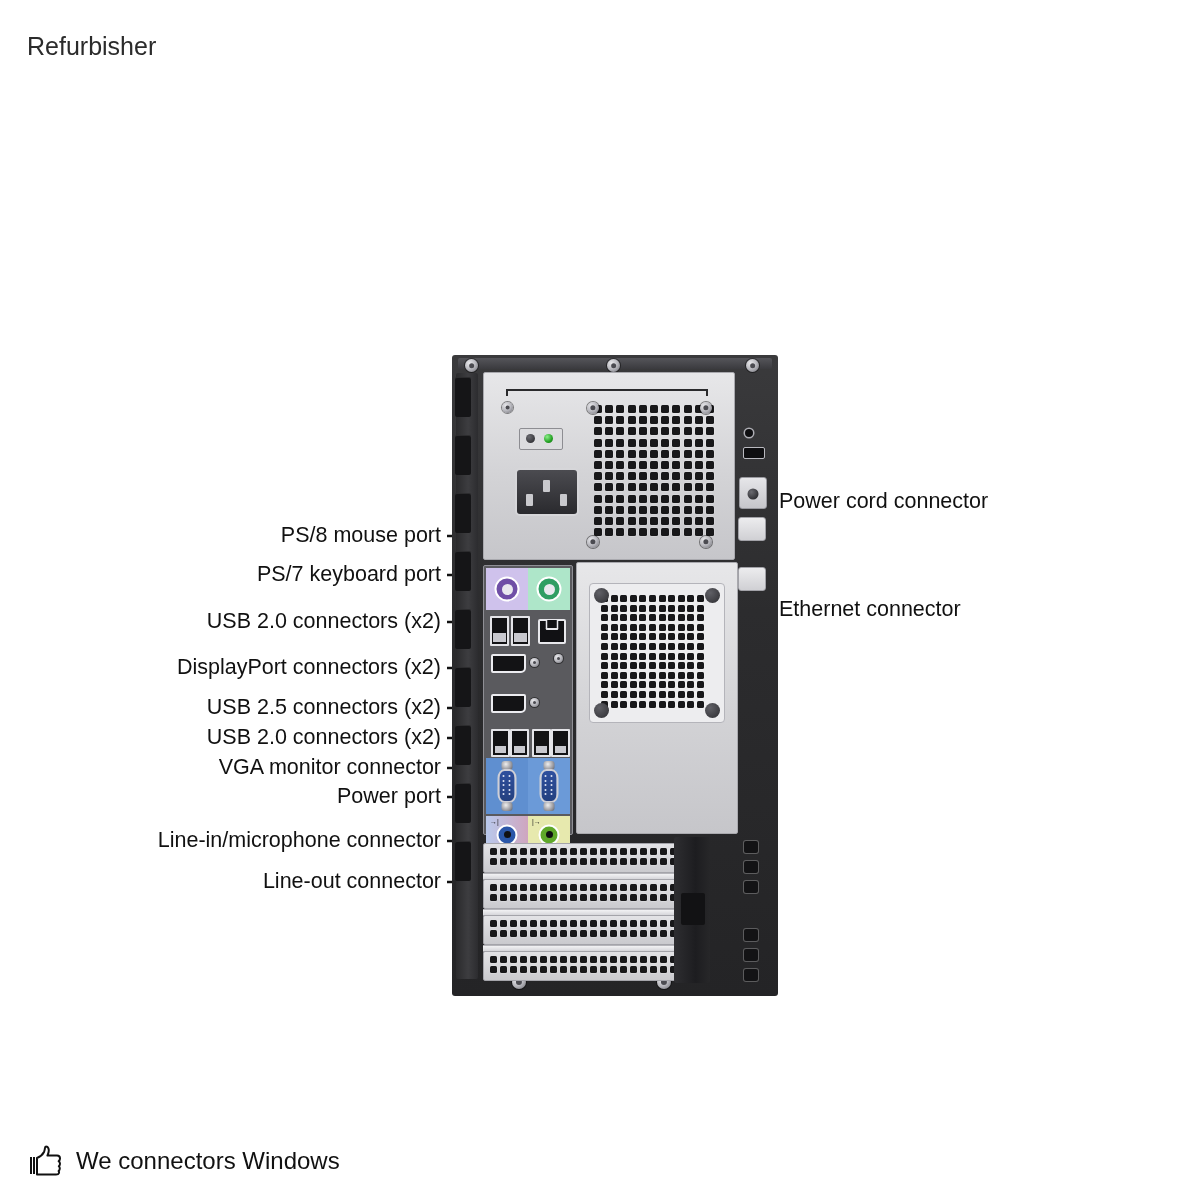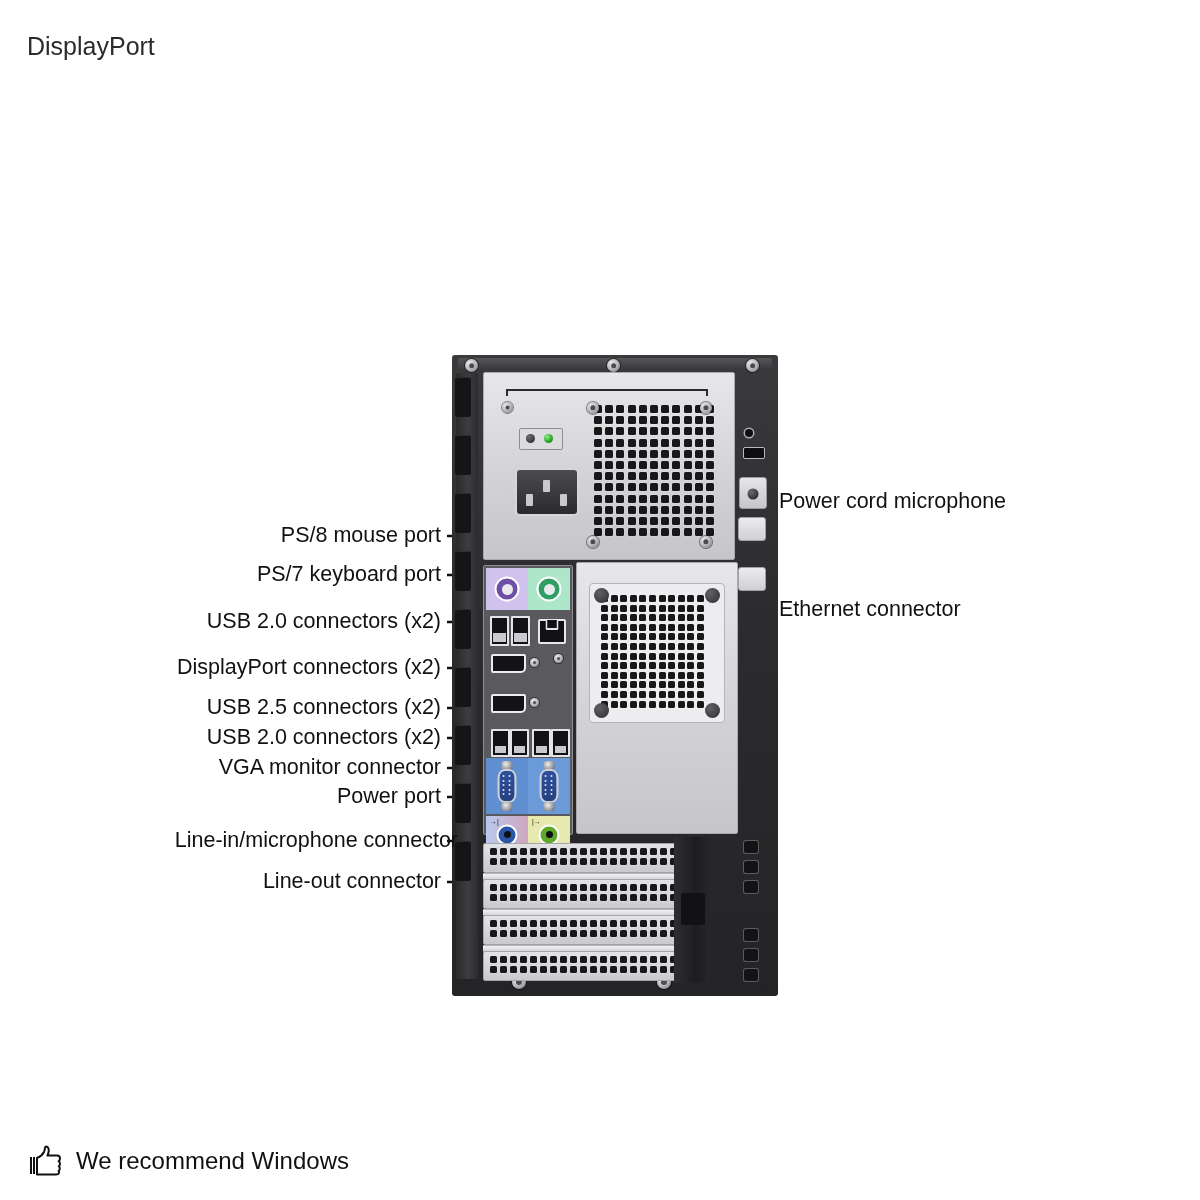--- a/index.html
+++ b/index.html
@@ -269,21 +269,21 @@
     background:linear-gradient(180deg,#ececee,#d0d0d4);
     border:1px solid #a2a2a8;border-radius:3px;
   }
 </style>
 </head>
 <body>
 
 <div id="stage">
 
   <div id="badge">
-    <div class="refurb">DisplayPort</div>
+    <div class="refurb">Refurbisher</div>
   </div>
 
   <svg id="leaders" viewBox="0 0 1200 1200">
     <g stroke="#111" stroke-width="2.4" fill="none" stroke-linecap="butt">
 
       <line x1="766" y1="502" x2="540" y2="502"></line>
       <line x1="766" y1="610" x2="545" y2="610"></line>
 
       <path d="M447,536 H505 L523,567"></path>
       <path d="M447,575 H503"></path>
@@ -900,28 +900,28 @@
     <svg width="34" height="32" viewBox="0 0 34 32">
       <path d="M3 12 L3 29 M6 12 L6 29" stroke="#111" stroke-width="2" fill="none"></path>
       <path d="M9 29 L9 13 C9 13 14 11 16 7 C17.6 3.6 16.2 1.6 18 1.6
                C20.4 1.6 21.2 4.4 20.6 7 C20.2 8.8 19.4 10.6 19.4 10.6
                L29 10.6 C31 10.6 32 12 32 13.4 C32 15 30.6 16.2 30.6 16.2
                C31.6 16.8 32 17.8 32 18.8 C32 20.2 30.8 21.2 30.8 21.2
                C31.6 21.8 31.8 22.8 31.8 23.6 C31.8 25 30.6 26 30.6 26
                C31.2 26.6 31.2 27.4 31 28 C30.6 29.2 29.4 29.6 28 29.6
                L9 29.6 Z" stroke="#111" stroke-width="2" fill="#fff" stroke-linejoin="round"></path>
     </svg>
-    <span class="ftxt">We recommend Windows</span>
+    <span class="ftxt">We connectors Windows</span>
   </div>
 
 <div class="lbl left" style="right: 759px; top: 536px;">PS/8 mouse port</div>
     <div class="lbl left" style="right: 759px; top: 575px;">PS/7 keyboard port</div>
     <div class="lbl left" style="right: 759px; top: 622px;">USB 2.0 connectors (x2)</div>
     <div class="lbl left" style="right: 759px; top: 668px;">DisplayPort connectors (x2)</div>
     <div class="lbl left" style="right: 759px; top: 708px;">USB 2.5 connectors (x2)</div>
     <div class="lbl left" style="right: 759px; top: 738px;">USB 2.0 connectors (x2)</div>
     <div class="lbl left" style="right: 759px; top: 768px;">VGA monitor connector</div>
     <div class="lbl left" style="right: 759px; top: 797px;">Power port</div>
-    <div class="lbl left" style="right: 742px; top: 841px;">Line-in/microphone connector</div>
+    <div class="lbl left" style="right: 759px; top: 841px;">Line-in/microphone connector</div>
     <div class="lbl left" style="right: 759px; top: 882px;">Line-out connector</div>
-    <div class="lbl right" style="left: 779px; top: 502px;">Power cord microphone</div>
+    <div class="lbl right" style="left: 779px; top: 502px;">Power cord connector</div>
     <div class="lbl right" style="left: 779px; top: 610px;">Ethernet connector</div>
   </div>
 
 </body></html>

